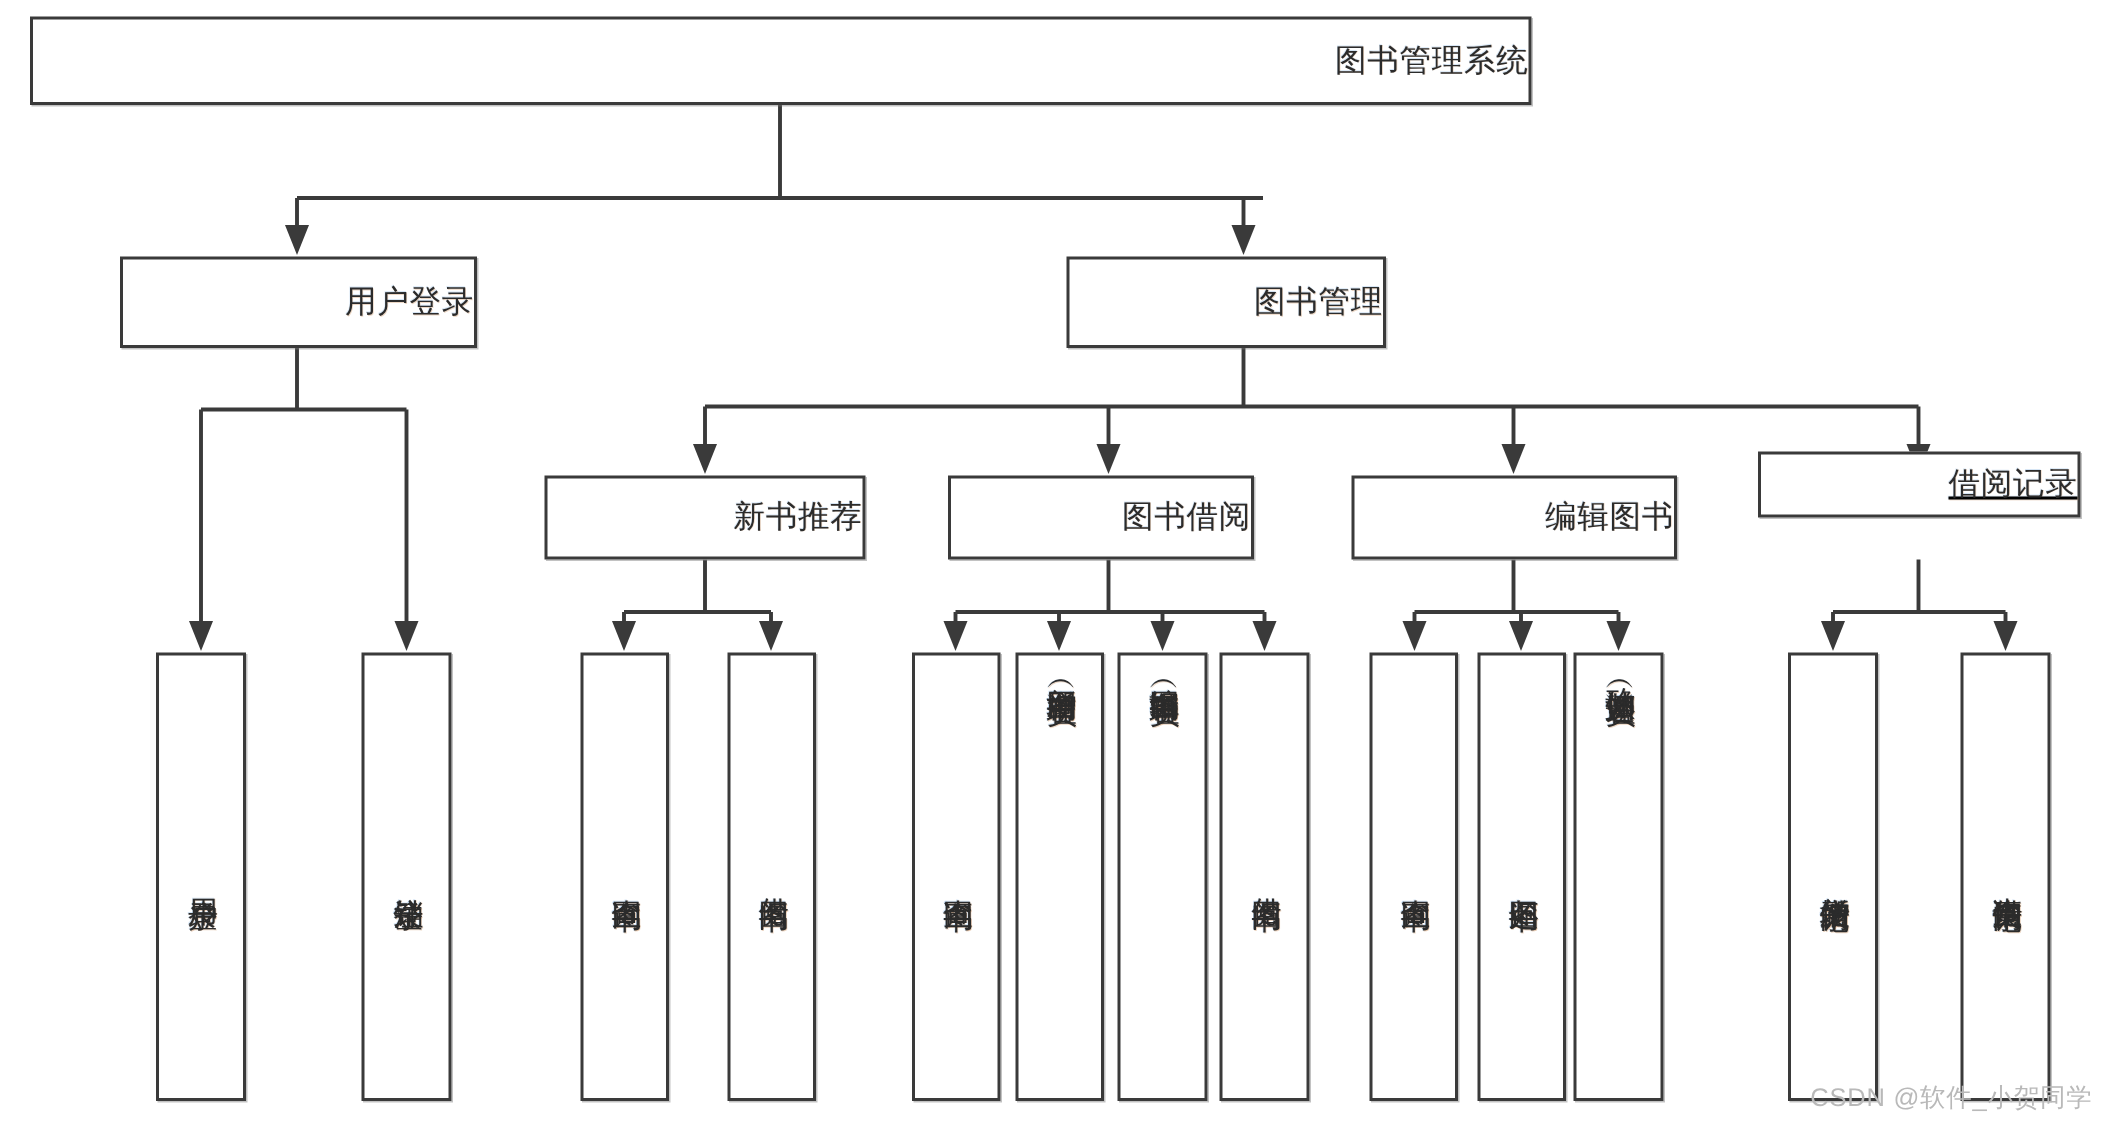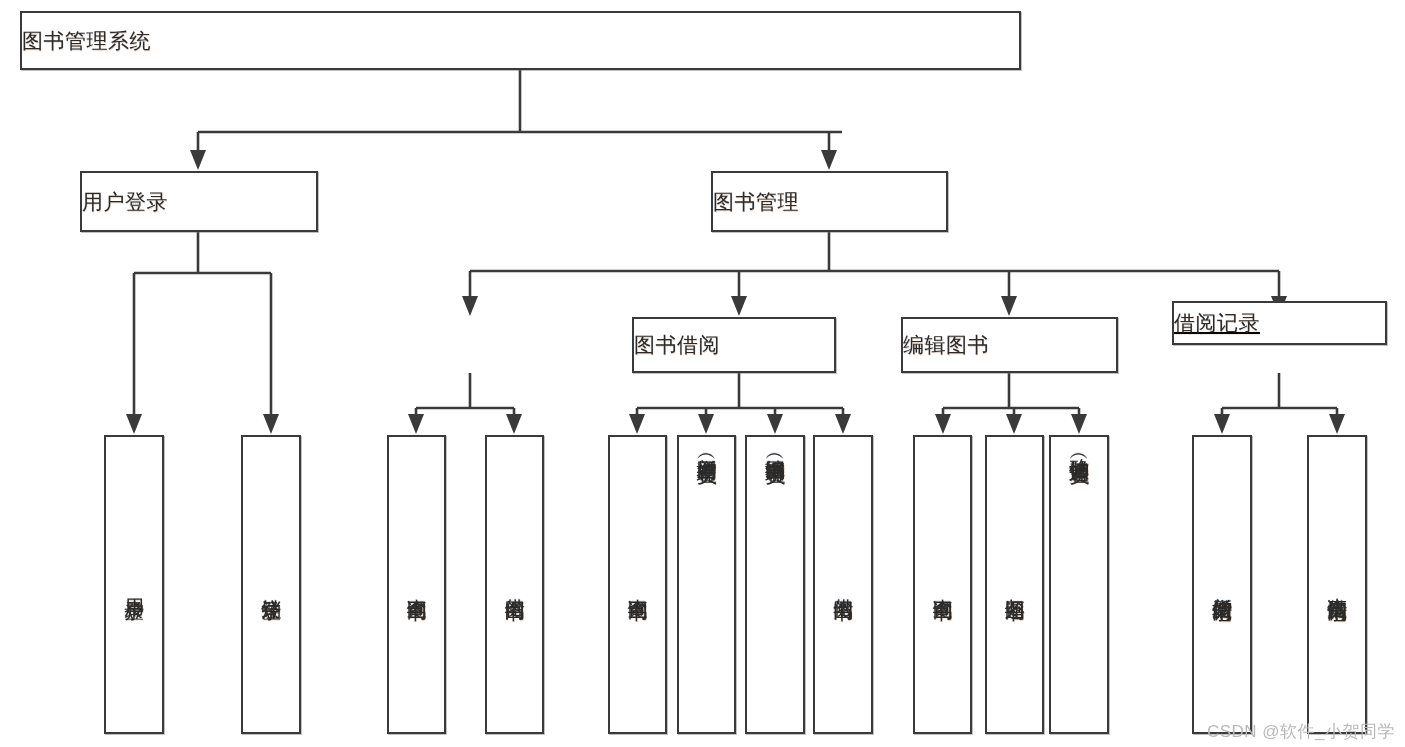--- a/index.html
+++ b/index.html
@@ -22,21 +22,21 @@
     height: 747px;
   }
   .node-box {
     position: absolute;
     box-sizing: border-box;
     background: #ffffff;
     border: 2px solid #3a3a3a;
     box-shadow: 1px 1px 0 rgba(120,120,120,0.45);
     display: flex;
     align-items: center;
-    justify-content: flex-start;
+    justify-content: flex-end;
   }
   .node-label-h {
     font-size: 21px;
     color: #2b2b2b;
     line-height: 1.1;
     letter-spacing: 0.5px;
     white-space: nowrap;
     text-shadow: 0.5px 0.5px 0 rgba(200,140,90,0.35), -0.4px -0.4px 0 rgba(120,170,220,0.30);
   }
   .leaf-box {
@@ -178,24 +178,27 @@
     </g>
   </svg>
 
   <div class="node-box" id="node-root" style="left: 20px; top: 11px; width: 1001px; height: 59px;">
     <span class="node-label-h">图书管理系统</span>
   </div>
 
   <div class="node-box" id="node-l2-0" style="left: 80px; top: 171px; width: 238px; height: 61px;">
     <span class="node-label-h">用户登录</span>
   </div>
-  <div class="node-box" id="node-l2-1" style="left: 711px; top: 171px; width: 237px; height: 61px;">
+  <div class="node-box" id="node-l2-1" style="left: 711px; top: 171px; width: 213px; height: 61px;">
     <span class="node-label-h">图书管理</span>
   </div>
 
+  <div class="node-box" id="node-l3-0" style="left: 363px; top: 317px; width: 214px; height: 56px;">
+    <span class="node-label-h">新书推荐</span>
+  </div>
   <div class="node-box" id="node-l3-1" style="left: 632px; top: 317px; width: 204px; height: 56px;">
     <span class="node-label-h">图书借阅</span>
   </div>
   <div class="node-box" id="node-l3-2" style="left: 901px; top: 317px; width: 217px; height: 56px;">
     <span class="node-label-h">编辑图书</span>
   </div>
   <div class="node-box" id="node-l3-3" style="left: 1172px; top: 301px; width: 215px; height: 44px; text-decoration: underline;">
     <span class="node-label-h">借阅记录</span>
   </div>
 

